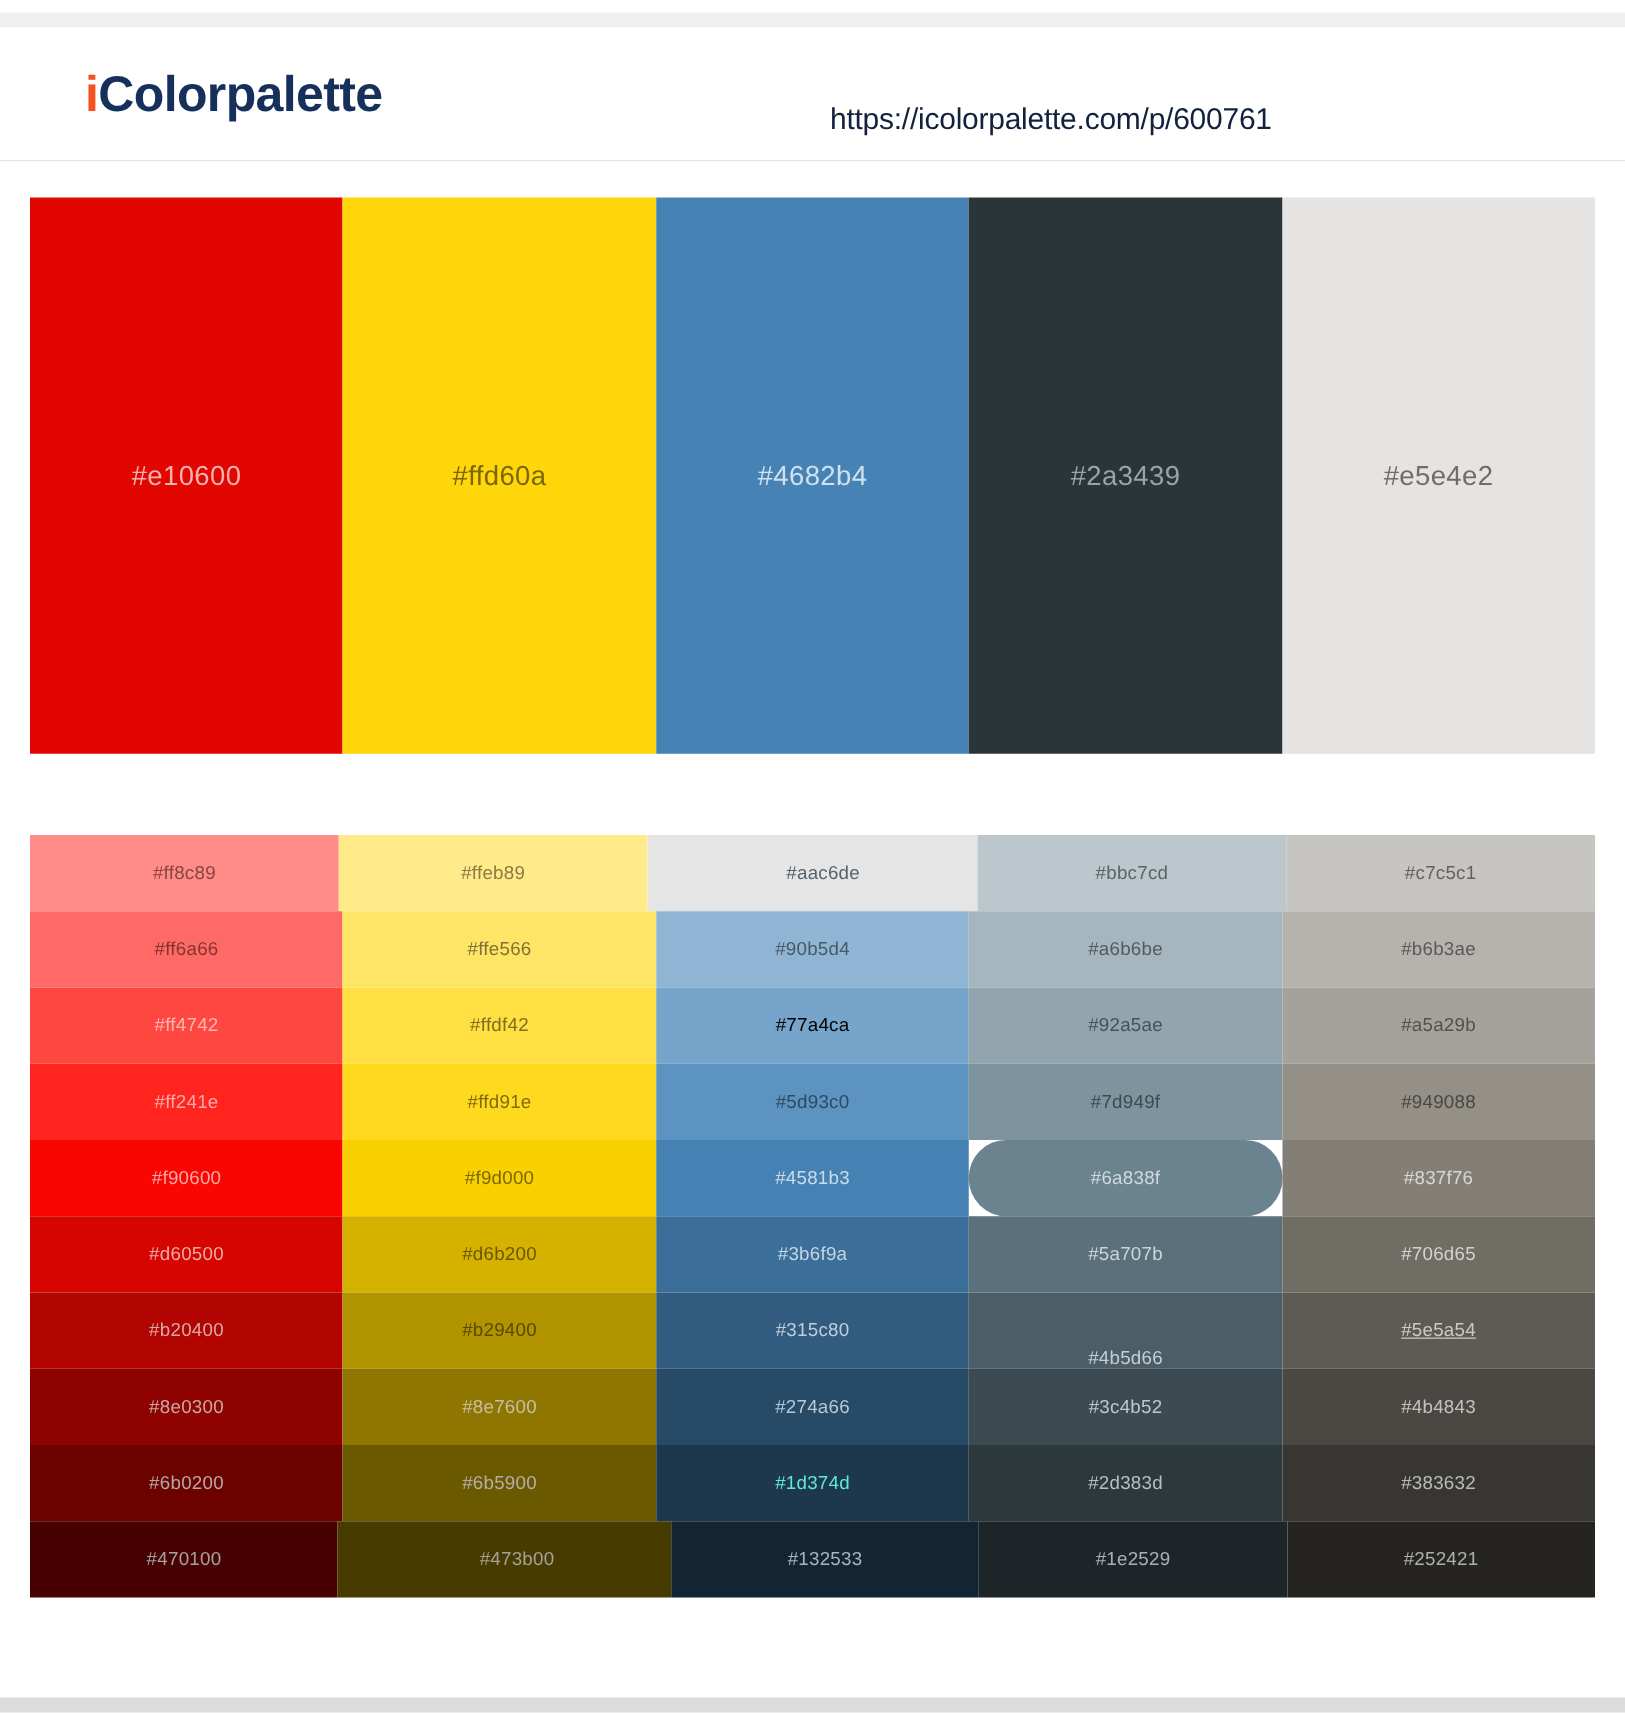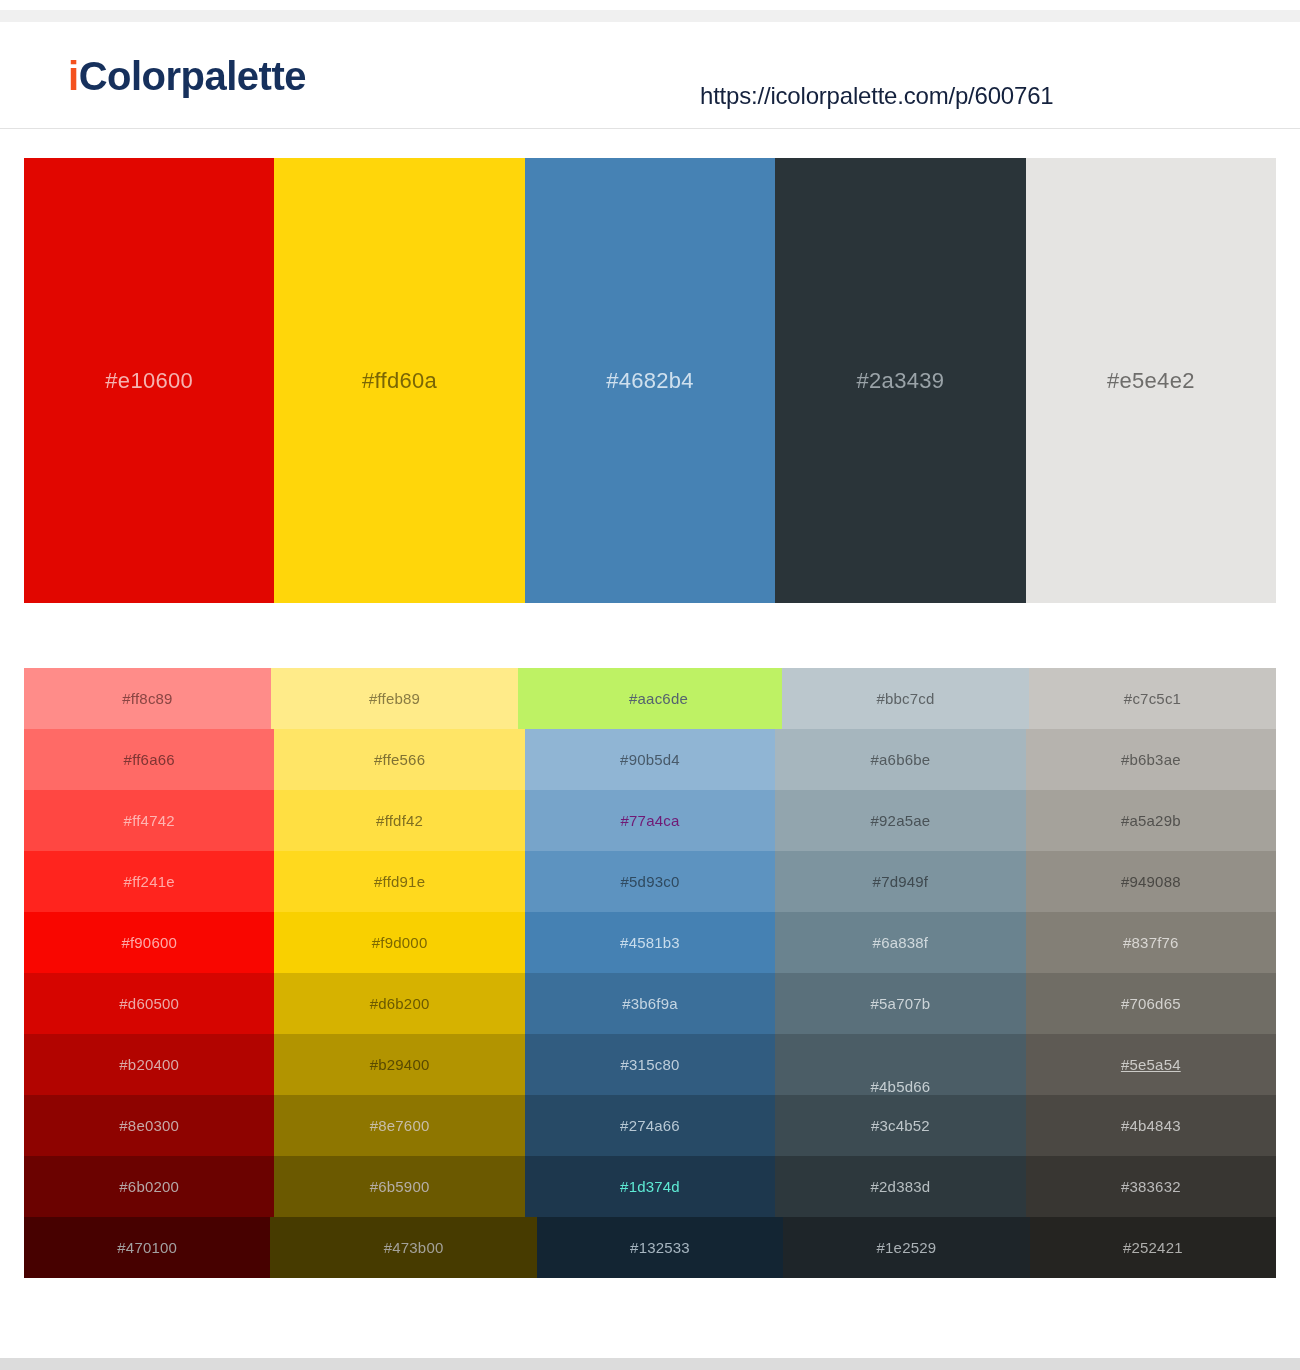--- a/index.html
+++ b/index.html
@@ -49,21 +49,21 @@
     font-weight: bold;
     letter-spacing: -0.5px;
     line-height: 1;
     white-space: nowrap;
   }
   .logo-i { color: #f4511e; }
   .logo-rest { color: #16305c; }
 
   .url {
     position: absolute;
-    left: 700px;
+    left: 664px;
     top: 60px;
     font-size: 24px;
     color: #14213d;
     white-space: nowrap;
     letter-spacing: -0.2px;
   }
 
   
   .main-swatches {
     position: absolute;
@@ -155,21 +155,21 @@
     </div>
 
   <div class="shade-grid" id="shade-grid">
       <div class="shade-row">
         <div class="shade-cell" style="background: rgb(255, 140, 137);">
           <span class="shade-label" style="color: rgb(138, 69, 67);">#ff8c89</span>
         </div>
         <div class="shade-cell" style="background: rgb(255, 235, 137);">
           <span class="shade-label" style="color: rgb(138, 124, 67);">#ffeb89</span>
         </div>
-        <div class="shade-cell" style="background: #bef264; padding-left: 17px;">
+        <div class="shade-cell" style="background: #e5e5e5; padding-left: 17px;">
           <span class="shade-label" style="color: rgb(85, 99, 111);">#aac6de</span>
         </div>
         <div class="shade-cell" style="background: rgb(187, 199, 205);">
           <span class="shade-label" style="color: rgb(93, 99, 102);">#bbc7cd</span>
         </div>
         <div class="shade-cell" style="background: rgb(199, 197, 193); align-items: center;">
           <span class="shade-label" style="color: rgb(99, 98, 96);">#c7c5c1</span>
         </div>
       </div>
       <div class="shade-row">
@@ -190,21 +190,21 @@
         </div>
       </div>
       <div class="shade-row">
         <div class="shade-cell" style="background: rgb(255, 71, 66);">
           <span class="shade-label" style="color: rgb(255, 181, 178);">#ff4742</span>
         </div>
         <div class="shade-cell" style="background: rgb(255, 223, 66);">
           <span class="shade-label" style="color: rgb(128, 111, 33);">#ffdf42</span>
         </div>
         <div class="shade-cell" style="background: rgb(119, 164, 202);">
-          <span class="shade-label" style="color: #701a75; text-align: center;">#77a4ca</span>
+          <span class="shade-label" style="color: #000000; text-align: center;">#77a4ca</span>
         </div>
         <div class="shade-cell" style="background: rgb(146, 165, 174);">
           <span class="shade-label" style="color: rgb(73, 82, 87);">#92a5ae</span>
         </div>
         <div class="shade-cell" style="background: rgb(165, 162, 155);">
           <span class="shade-label" style="color: rgb(82, 81, 78);">#a5a29b</span>
         </div>
       </div>
       <div class="shade-row">
         <div class="shade-cell" style="background: rgb(255, 36, 30);">
@@ -226,21 +226,21 @@
       <div class="shade-row">
         <div class="shade-cell" style="background: rgb(249, 6, 0);">
           <span class="shade-label" style="color: rgb(253, 168, 166);">#f90600</span>
         </div>
         <div class="shade-cell" style="background: rgb(249, 208, 0);">
           <span class="shade-label" style="color: rgb(125, 104, 0);">#f9d000</span>
         </div>
         <div class="shade-cell" style="background: rgb(69, 129, 179);">
           <span class="shade-label" style="color: rgb(200, 220, 236);">#4581b3</span>
         </div>
-        <div class="shade-cell" style="background: rgb(106, 131, 143);">
+        <div class="shade-cell" style="background: rgb(106, 131, 143); border-radius: 30px;">
           <span class="shade-label" style="color: rgb(208, 217, 221);">#6a838f</span>
         </div>
         <div class="shade-cell" style="background: rgb(131, 127, 118);">
           <span class="shade-label" style="color: rgb(217, 215, 211);">#837f76</span>
         </div>
       </div>
       <div class="shade-row">
         <div class="shade-cell" style="background: rgb(214, 5, 0);">
           <span class="shade-label" style="color: rgb(235, 169, 167);">#d60500</span>
         </div>

